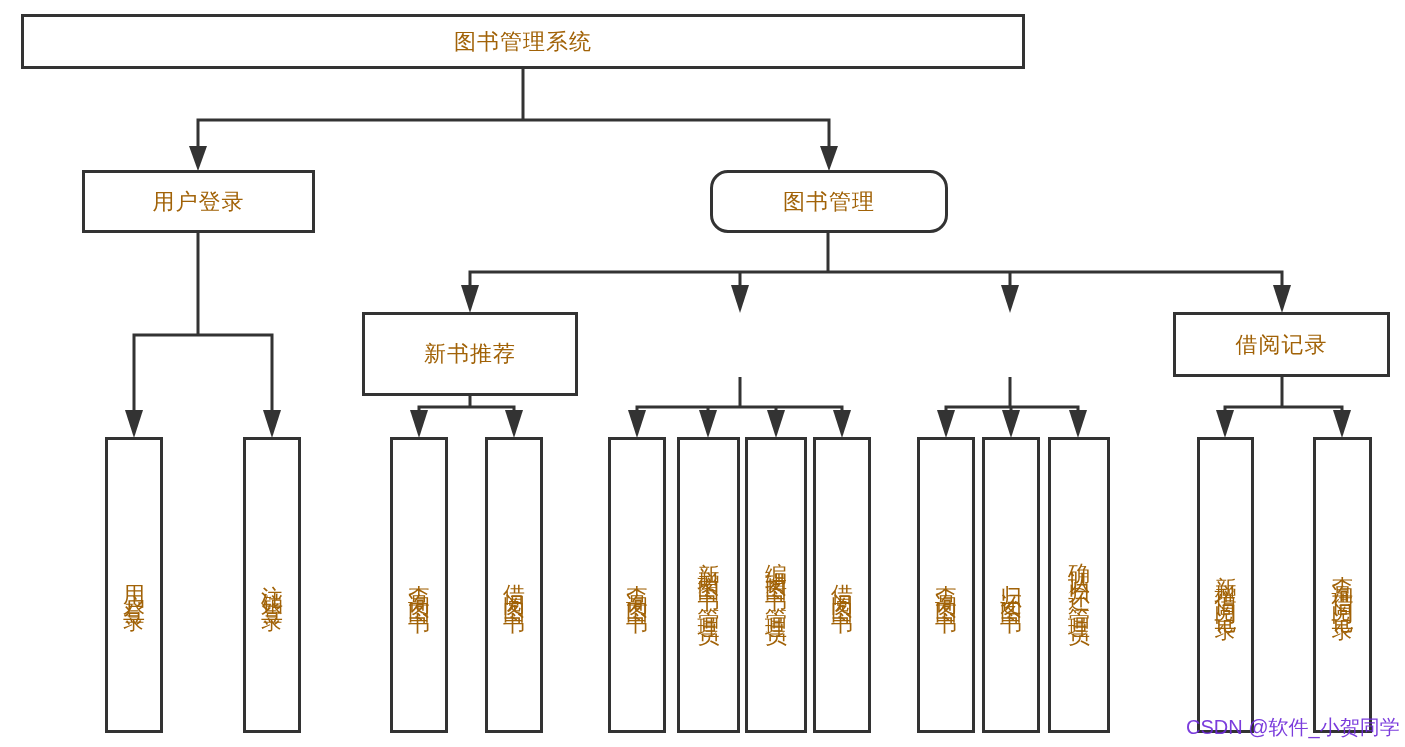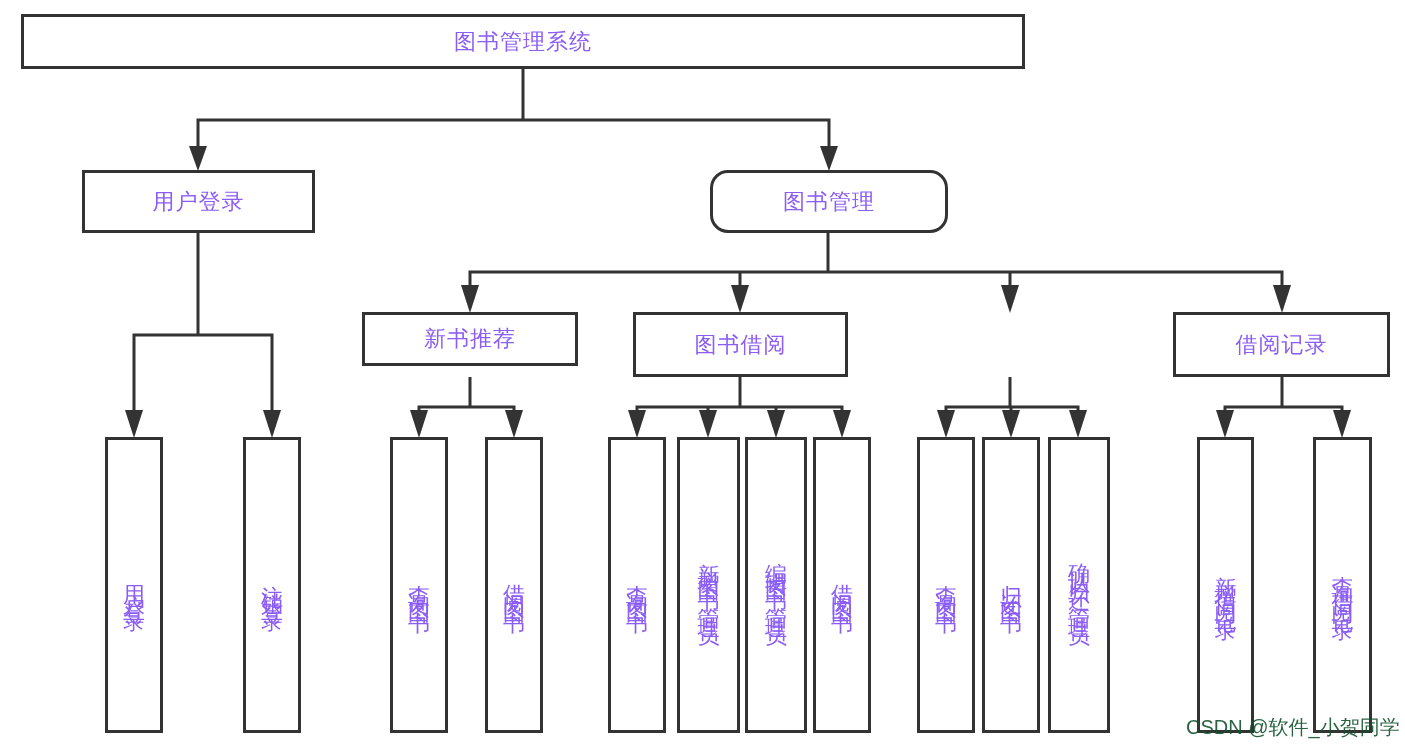--- a/index.html
+++ b/index.html
@@ -26,41 +26,41 @@
     stroke: none;
   }
   .node {
     position: absolute;
     box-sizing: border-box;
     border: 3px solid #333333;
     background: #ffffff;
     display: flex;
     align-items: center;
     justify-content: center;
-    color: #8b5cf6;
+    color: #a16207;
   }
   .hbox {
     font-size: 22px;
     letter-spacing: 1px;
     white-space: nowrap;
   }
   .vbox .vtext {
     writing-mode: vertical-rl;
     text-orientation: mixed;
     font-size: 22px;
     line-height: 1;
     letter-spacing: 9px;
     white-space: nowrap;
   }
   .watermark {
     position: absolute;
     left: 1186px;
     top: 714px;
     font-size: 20px;
-    color: #14532d;
+    color: #6d28d9;
     opacity: 0.9;
     white-space: nowrap;
     z-index: 5;
   }
 </style>
 </head>
 <body>
 
 <div class="canvas">
 
@@ -116,25 +116,22 @@
     <span>图书管理系统</span>
   </div>
 
   <div class="node hbox" style="left:82px; top:170px; width:233px; height:63px;">
     <span>用户登录</span>
   </div>
   <div class="node hbox" style="left:710px; top:170px; width:238px; height:63px;border-radius:18px;">
     <span>图书管理</span>
   </div>
 
-  <div class="node hbox" style="left:362px; top:312px; width:216px; height:54px;">
+  <div class="node hbox" style="left:362px; top:312px; width:216px; height:84px;">
     <span>新书推荐</span>
-  </div>
-  <div class="node hbox" style="left:633px; top:312px; width:215px; height:65px;">
-    <span>图书借阅</span>
   </div>
   <div class="node hbox" style="left:1173px; top:312px; width:217px; height:65px;">
     <span>借阅记录</span>
   </div>
 
   <div class="node vbox" style="left:105px; top:437px; width:58px; height:296px;">
     <span class="vtext">用户登录</span>
   </div>
   <div class="node vbox" style="left:243px; top:437px; width:58px; height:296px;">
     <span class="vtext">注销登录</span>

